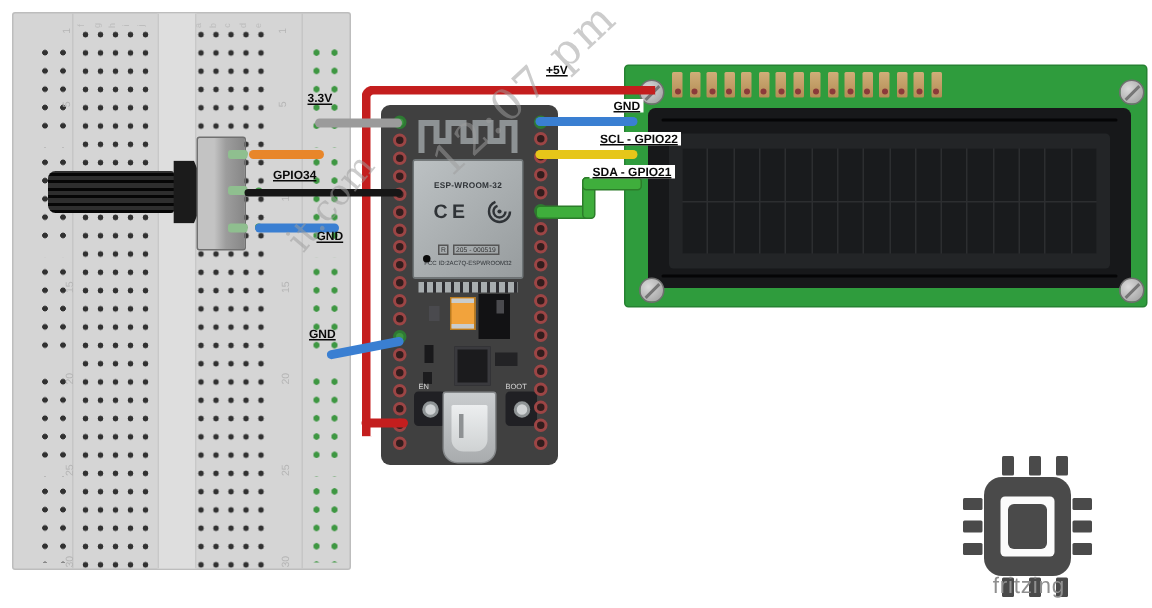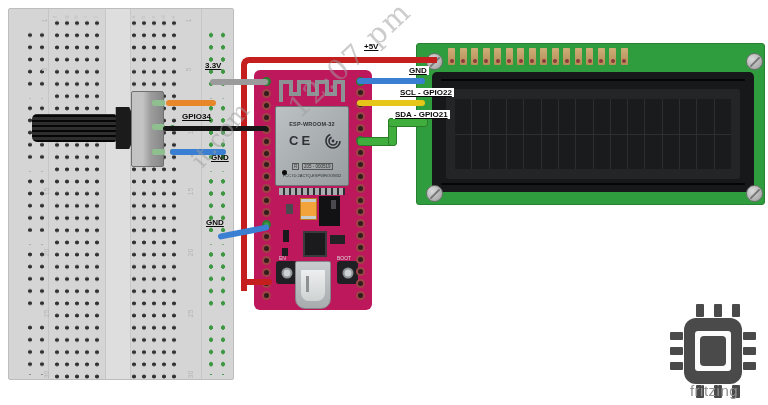--- a/index.html
+++ b/index.html
@@ -40,21 +40,21 @@
   #wire-5v-b{left:241px;top:279px;width:31px;height:6px;z-index:6;}
   #wire-gnd-esp{transform:rotate(-11deg);transform-origin:0 50%;}
   .wire.outlined{border:1px solid #2c7d2a;}
 
   
   .netlabel{position:absolute;font-size:8px;font-weight:bold;color:#0a0a0a;
             text-decoration:underline;z-index:20;line-height:9px;white-space:nowrap;}
   .netlabel.onwhite{background:#fff;padding:0 2px;}
 
   
-  #esp32{left:254px;top:70px;width:118px;height:240px;background:#be185d;border-radius:6px;z-index:4;}
+  #esp32{left:254px;top:70px;width:118px;height:240px;background:#404040;border-radius:6px;z-index:4;}
   .esp-pin{position:absolute;width:9px;height:9px;border-radius:50%;
            background:#321d1d;border:2px solid #9c4545;box-sizing:border-box;}
   .esp-pin.connected{background:#3e9742;border-color:#2e7a33;}
   #esp-shield{position:absolute;left:21px;top:36px;width:74px;height:80px;border:1px solid #6f7577;
      border-radius:2px;background:linear-gradient(135deg,#bcc1c3,#979c9e);box-sizing:border-box;}
   #esp-shield-name{position:absolute;left:0;top:14px;width:100%;text-align:center;
      font-size:5.5px;font-weight:bold;color:#2f3337;letter-spacing:.2px;}
   #esp-ce{position:absolute;left:13px;top:26px;font-size:13px;font-weight:bold;
      color:#2f3337;letter-spacing:3px;}
   #esp-cert{position:absolute;left:26px;top:56px;font-size:4.5px;color:#333;border:0.5px solid #555;
@@ -97,21 +97,21 @@
   #lcd-screen{position:absolute;left:14px;top:17px;width:294px;height:90px;background:#232527;border-radius:3px;}
   #lcd-cells{position:absolute;left:9px;top:10px;width:276px;height:70px;background:#2c2e30;
      display:grid;grid-template-columns:repeat(16,1fr);grid-template-rows:repeat(2,1fr);gap:1px;}
   .lcd-cell{background:#191b1d;}
   .screw{position:absolute;width:17px;height:17px;border-radius:50%;z-index:7;
      background:radial-gradient(circle at 35% 35%,#dadada,#9a9a9a);border:1px solid #6f6f6f;box-sizing:border-box;}
   .screw:after{content:"";position:absolute;left:50%;top:50%;width:2px;height:13px;background:#767676;
      transform:translate(-50%,-50%) rotate(45deg);}
 
   
-  #logo{left:664px;top:298px;width:100px;height:107px;z-index:10;}
+  #logo{left:636px;top:298px;width:100px;height:107px;z-index:10;}
   .logo-pin{position:absolute;background:#4a4a4a;border-radius:1px;}
   #logo-body{position:absolute;left:20px;top:20px;width:58px;height:66px;background:#4a4a4a;border-radius:12px;}
   #logo-ring{position:absolute;left:31px;top:33px;width:36px;height:40px;background:#fbfbfb;border-radius:3px;}
   #logo-core{position:absolute;left:36px;top:38px;width:26px;height:30px;background:#4a4a4a;border-radius:4px;}
   #logo-text{position:absolute;left:0px;top:84px;width:100px;text-align:center;
      font-size:15px;color:#8f8f8f;letter-spacing:.5px;}
 
   
   .watermark{position:absolute;font-family:"DejaVu Serif",serif;color:rgba(158,158,158,.52);
      z-index:30;white-space:nowrap;pointer-events:none;}

